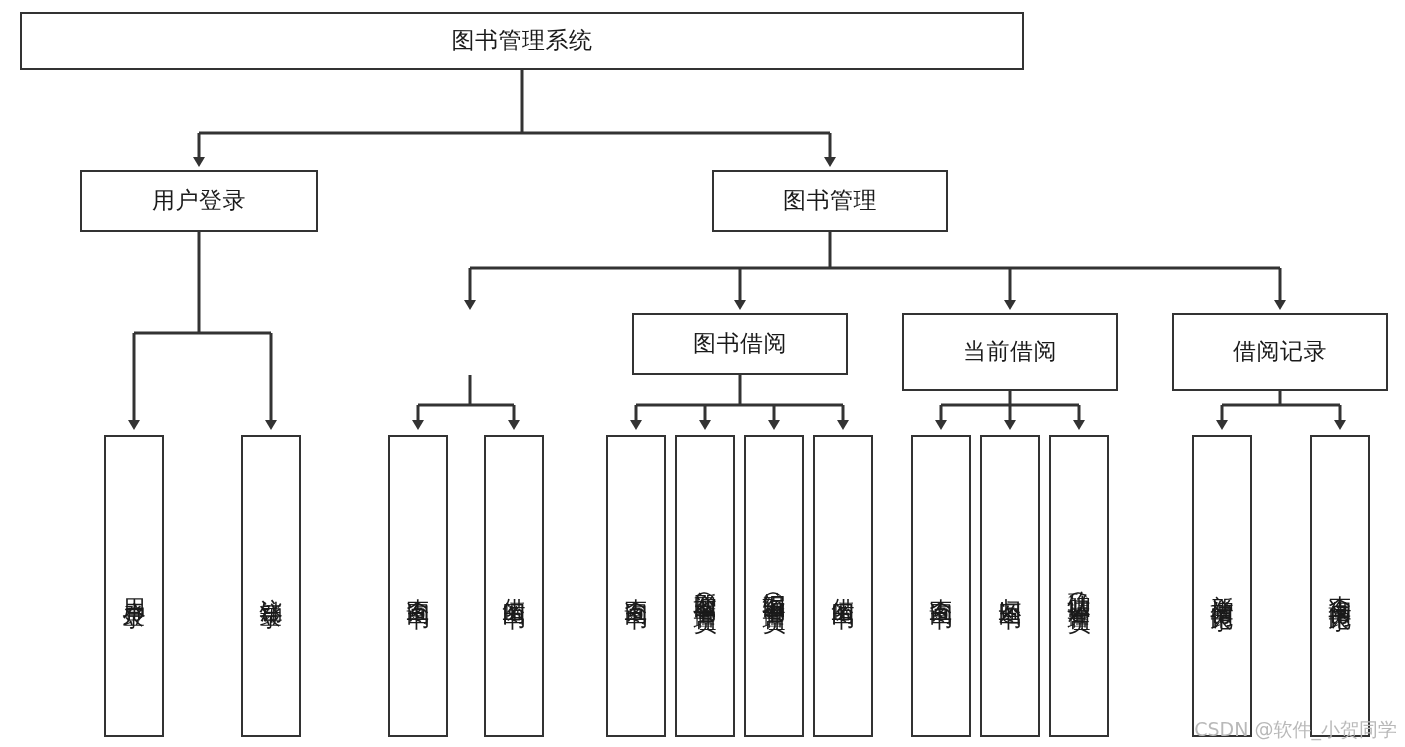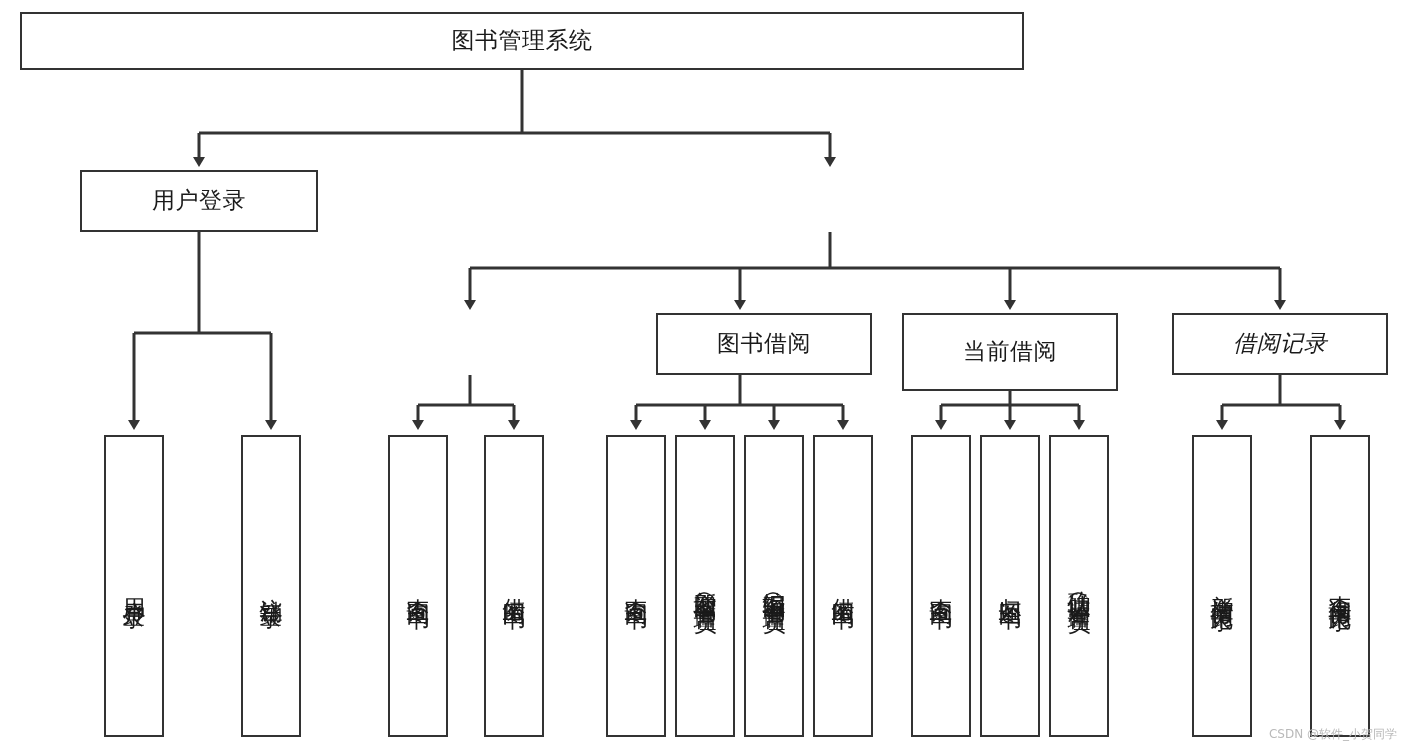--- a/index.html
+++ b/index.html
@@ -55,21 +55,21 @@
     text-orientation: upright;
     font-size: 23px;
     letter-spacing: 3px;
     line-height: 1;
     white-space: nowrap;
   }
   #watermark {
     position: absolute;
     right: 8px;
     bottom: 4px;
-    font-size: 12px;
+    font-size: 19px;
     color: #b9b9b9;
     white-space: nowrap;
     z-index: 5;
     font-family: "DejaVu Sans", "Liberation Sans", sans-serif;
   }
 </style>
 </head>
 <body>
 
 <div id="canvas">
@@ -125,31 +125,34 @@
   </svg>
 
   <div class="node horiz" style="left:20px; top:12px; width:1004px; height:58px;">
     <span class="node-label">图书管理系统</span>
   </div>
 
   <div class="node horiz" style="left:80px; top:170px; width:238px; height:62px;">
     <span class="node-label">用户登录</span>
   </div>
 
-
-
-  <div class="node horiz" style="left:632px; top:313px; width:216px; height:62px;margin-left:24px;">
+  <div class="node horiz" style="left:712px; top:170px; width:236px; height:62px;">
+    <span class="node-label">图书管理</span>
+  </div>
+
+
+  <div class="node horiz" style="left:632px; top:313px; width:216px; height:62px;">
     <span class="node-label">图书借阅</span>
   </div>
 
   <div class="node horiz" style="left:902px; top:313px; width:216px; height:78px;">
     <span class="node-label">当前借阅</span>
   </div>
 
-  <div class="node horiz" style="left:1172px; top:313px; width:216px; height:62px;font-style:italic;">
+  <div class="node horiz" style="left:1172px; top:313px; width:216px; height:78px;">
     <span class="node-label">借阅记录</span>
   </div>
 
   <div class="node vert" style="left:104px; top:435px; width:60px; height:302px;">
     <span class="node-label">用户登录</span>
   </div>
 
   <div class="node vert" style="left:241px; top:435px; width:60px; height:302px;">
     <span class="node-label">注销登录</span>
   </div>

